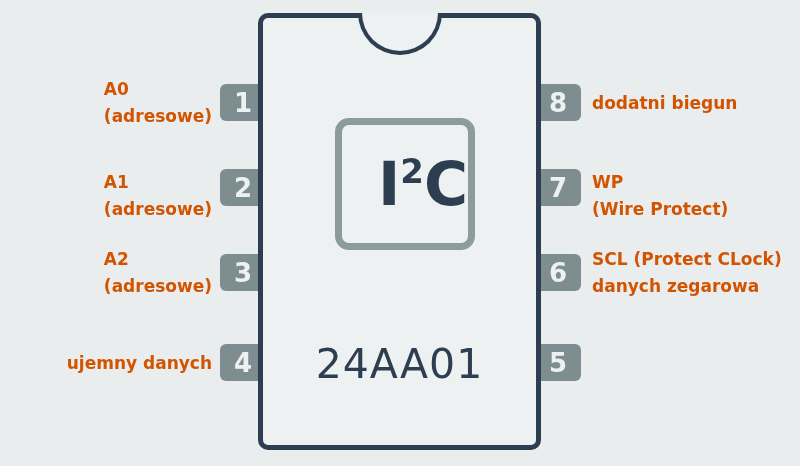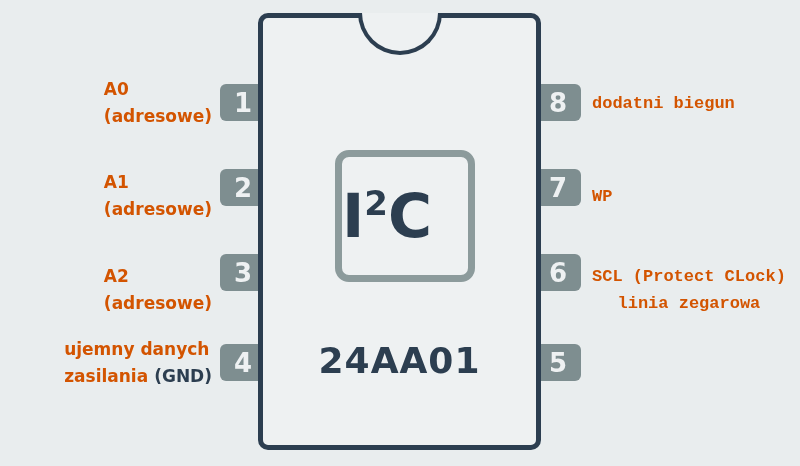--- a/index.html
+++ b/index.html
@@ -43,31 +43,31 @@
     border-radius:0 0 42px 42px;
   }
   
   .logo-box{
     position:absolute;
     left:72px;top:100px;
     width:140px;height:132px;
     box-sizing:border-box;
     border:7px solid var(--logo-border);
     border-radius:14px;
-    display:flex;align-items:center;justify-content:flex-start;margin-top:32px;
+    display:flex;align-items:center;justify-content:flex-end;
   }
   .logo-text{color:var(--outline);font-weight:bold;white-space:nowrap;}
   .logo-text .big{font-size:60px;display:inline-block;line-height:1;}
   .logo-text .sup{font-size:34px;display:inline-block;position:relative;top:-22px;line-height:1;}
   
   .part-number{
     position:absolute;
     left:0;right:0;top:322px;
     text-align:center;
-    font-size:36px;font-weight:bold;
+    font-size:41px;font-weight:normal;
     letter-spacing:1px;
     color:var(--outline);
   }
   
   .pin-box{
     position:absolute;
     width:46px;height:37px;
     background:var(--pin-box);
     border-radius:6px;
     color:var(--pin-number);
@@ -85,24 +85,24 @@
   .pin-label{
     position:absolute;
     transform:translateY(-50%);
     font-size:17px;font-weight:bold;
     line-height:27px;
     color:var(--label-orange);
     white-space:nowrap;
     z-index:3;
   }
   .pin-label.left{right:588px;}
-  .pin-label.right{left:592px;text-align:center;font-family:Liberation Mono, monospace;}
+  .pin-label.right{left:592px;text-align:left;}
   .row-1 .pin-label{top:103px;}
   .row-2 .pin-label{top:196px;}
-  .row-3 .pin-label{top:290px;}
+  .row-3 .pin-label{top:273px;}
   .row-4 .pin-label{top:363px;}
   .suffix:not(:empty){margin-left:6px;}
   .suffix-gnd{color:var(--outline);}
   .suffix-vcc{color:var(--accent-red);}
 </style>
 </head>
 <body>
 
 <div class="stage">
 
@@ -134,44 +134,44 @@
     <div class="pin-label left">
       <div>A2</div>
       <div><span>(adresowe)</span><span class="suffix"></span></div>
     </div>
     <div class="pin-box left">3</div>
   </div>
 
   <div class="row-4">
     <div class="pin-label left">
       <div>ujemny danych</div>
-      <div><span>zasilania</span><span class="suffix suffix-gnd">(GND)</span></div>
     </div>
     <div class="pin-box left">4</div>
   </div>
 
   <div class="row-1">
     <div class="pin-box right">8</div>
     <div class="pin-label right">
       <div>dodatni biegun</div>
     </div>
   </div>
 
   <div class="row-2">
     <div class="pin-box right">7</div>
     <div class="pin-label right">
       <div>WP</div>
+      <div><span>(Wire Protect)</span><span class="suffix"></span></div>
     </div>
   </div>
 
   <div class="row-3">
     <div class="pin-box right">6</div>
     <div class="pin-label right">
       <div>SCL (Protect CLock)</div>
-      <div><span>linia zegarowa</span><span class="suffix"></span></div>
+      <div><span>danych zegarowa</span><span class="suffix"></span></div>
     </div>
   </div>
 
   <div class="row-4">
     <div class="pin-box right">5</div>
     <div class="pin-label right">
     </div>
   </div>
 
 </div>

